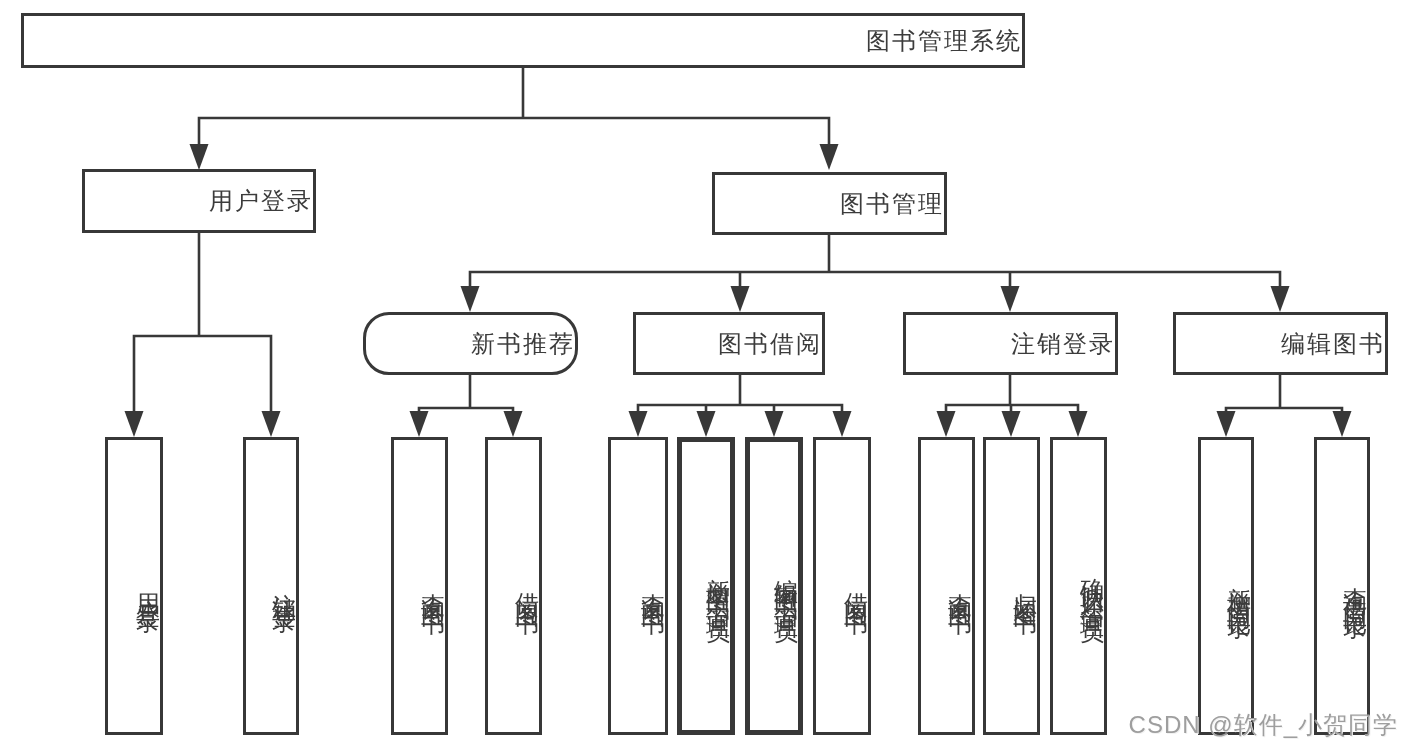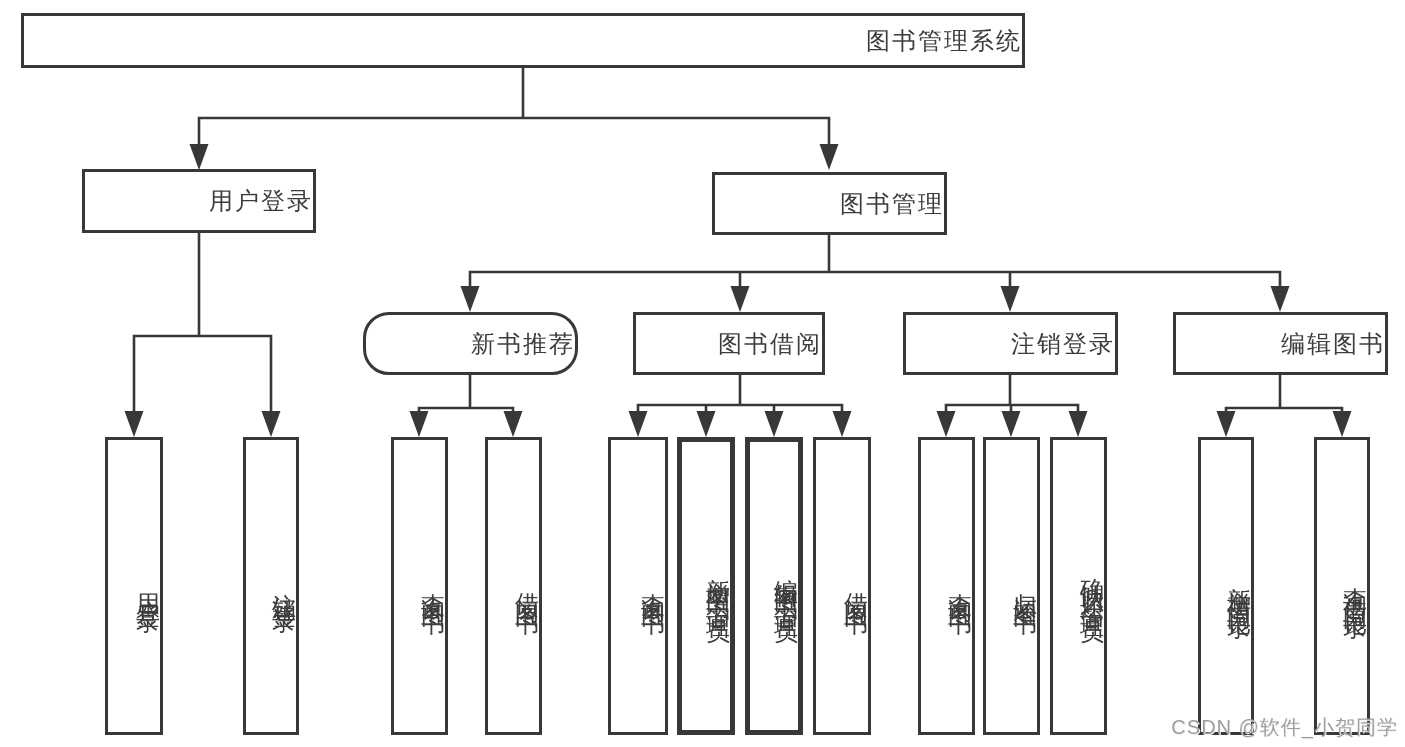--- a/index.html
+++ b/index.html
@@ -42,21 +42,21 @@
     letter-spacing: 6px;
     line-height: 1;
     color: #3c3c3c;
     white-space: nowrap;
   }
   .thick { border-width: 5px; }
   #watermark {
     position: absolute;
     right: 7px;
     bottom: 6px;
-    font-size: 20px;
+    font-size: 24px;
     color: #9e9e9e;
     letter-spacing: 1px;
     text-shadow: 1px 1px 0 #f2f2f2;
     white-space: nowrap;
   }
 </style>
 </head>
 <body>
 
 <div id="canvas">

